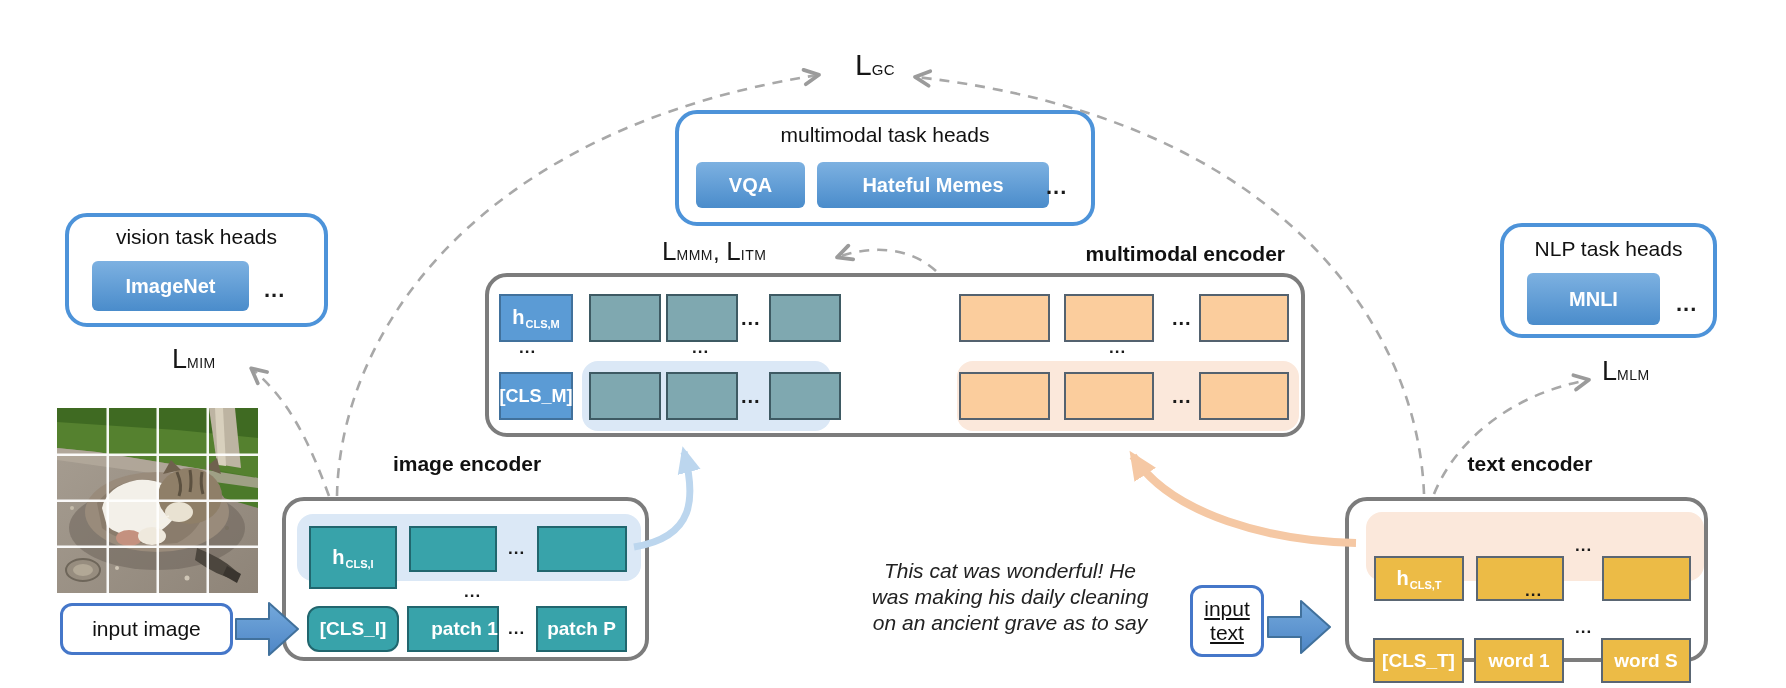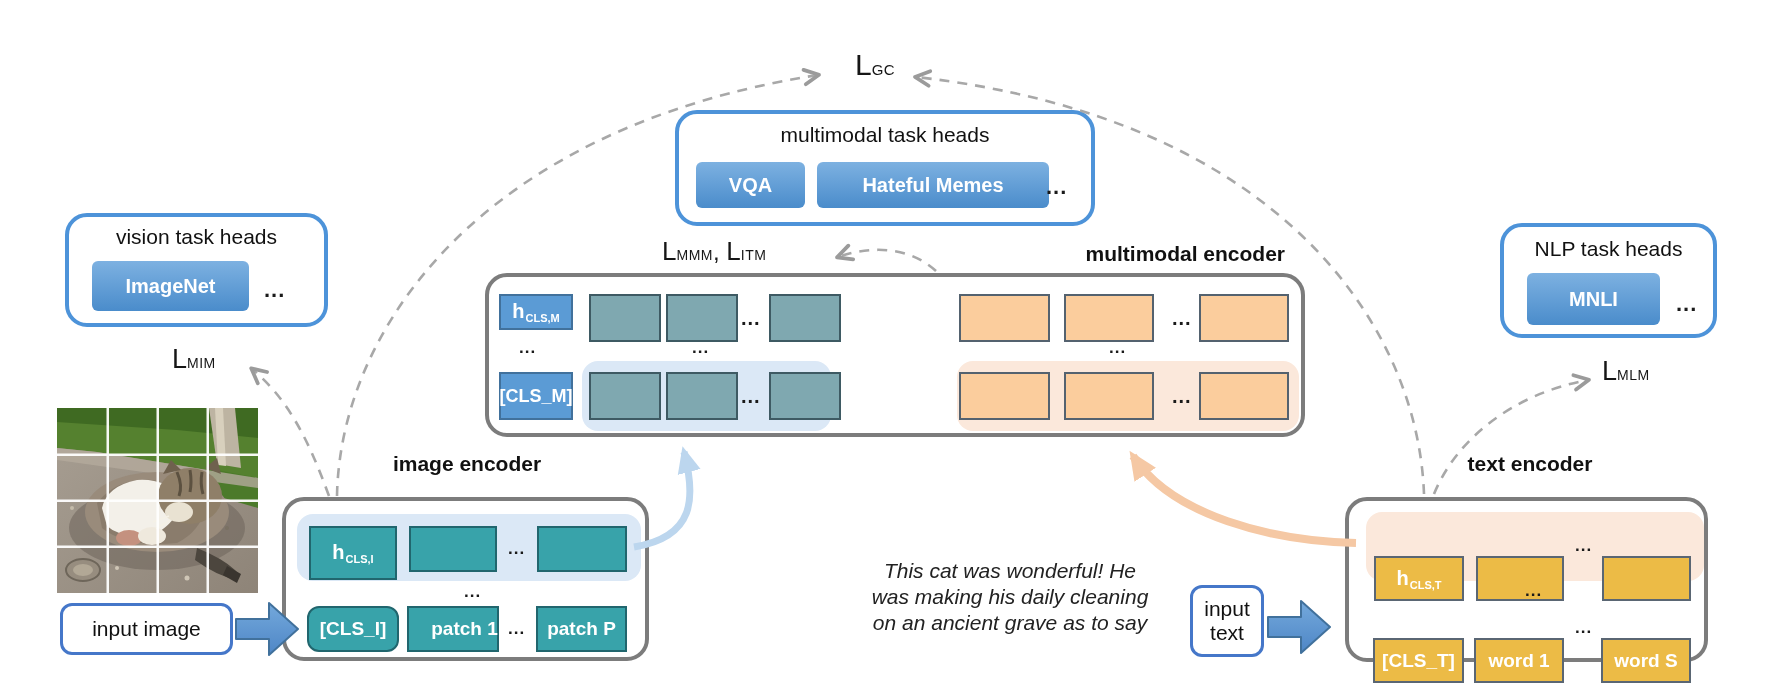--- a/index.html
+++ b/index.html
@@ -84,21 +84,21 @@
     <div class="btn" style="left:23px;top:46px;width:133px;height:52px;">MNLI</div>
     <div class="dots" style="left:172px;top:66px;font-size:22px;">...</div>
   </div>
 
   <div class="enclabel" style="left:1035px;top:242px;width:250px;text-align:right;">multimodal encoder</div>
   <div class="enc" style="left:485px;top:273px;width:820px;height:164px;">
 
     <div class="hl hlblue" style="left:93px;top:84px;width:249px;height:70px;"></div>
     <div class="hl hlor" style="left:468px;top:84px;width:342px;height:70px;"></div>
 
-    <div class="token bl" style="left:10px;top:17px;width:74px;height:36px;">
+    <div class="token bl" style="left:10px;top:17px;width:74px;height:48px;">
       <span><span class="hbase">h</span><span class="hsub">CLS,M</span></span>
     </div>
     <div class="token tealm" style="left:100px;top:17px;width:72px;height:48px;"></div>
     <div class="token tealm" style="left:177px;top:17px;width:72px;height:48px;"></div>
     <div class="dots" style="left:252px;top:31px;">...</div>
     <div class="token tealm" style="left:280px;top:17px;width:72px;height:48px;"></div>
     <div class="token or" style="left:470px;top:17px;width:91px;height:48px;"></div>
     <div class="token or" style="left:575px;top:17px;width:90px;height:48px;"></div>
     <div class="dots" style="left:683px;top:31px;">...</div>
     <div class="token or" style="left:710px;top:17px;width:90px;height:48px;"></div>
@@ -114,21 +114,21 @@
     <div class="token tealm" style="left:280px;top:95px;width:72px;height:48px;"></div>
     <div class="token or" style="left:470px;top:95px;width:91px;height:48px;"></div>
     <div class="token or" style="left:575px;top:95px;width:90px;height:48px;"></div>
     <div class="dots" style="left:683px;top:109px;">...</div>
     <div class="token or" style="left:710px;top:95px;width:90px;height:48px;"></div>
   </div>
 
   <div class="enclabel" style="left:332px;top:452px;width:270px;text-align:center;">image encoder</div>
   <div class="enc" style="left:282px;top:497px;width:367px;height:164px;">
     <div class="hl hlblue" style="left:11px;top:13px;width:344px;height:67px;"></div>
-    <div class="token teal" style="left:23px;top:25px;width:88px;height:54px;">
+    <div class="token teal" style="left:23px;top:25px;width:88px;height:63px;">
       <span><span class="hbase">h</span><span class="hsub">CLS,I</span></span>
     </div>
     <div class="token teal" style="left:123px;top:25px;width:88px;height:46px;"></div>
     <div class="dots" style="left:222px;top:39px;font-size:17px;">...</div>
     <div class="token teal" style="left:251px;top:25px;width:90px;height:46px;"></div>
     <div class="dots" style="left:178px;top:82px;font-size:17px;">...</div>
     <div class="token teal" style="left:21px;top:105px;width:92px;height:46px;border-radius:12px;">[CLS_I]</div>
     <div class="token teal" style="left:121px;top:105px;width:92px;height:46px;padding-left:23px;">patch 1</div>
     <div class="dots" style="left:222px;top:119px;font-size:17px;">...</div>
     <div class="token teal" style="left:250px;top:105px;width:91px;height:46px;">patch P</div>
@@ -191,21 +191,21 @@
       <rect x="99.5" y="0" width="2.5" height="185"></rect>
       <rect x="149.5" y="0" width="2.5" height="185"></rect>
       <rect x="0" y="45.5" width="201" height="2.5"></rect>
       <rect x="0" y="91.5" width="201" height="2.5"></rect>
       <rect x="0" y="137.5" width="201" height="2.5"></rect>
     </g>
   </svg>
 
   <div class="inputbox" style="left:60px;top:603px;width:173px;height:52px;">input image</div>
 
-  <div class="inputbox" style="left:1190px;top:585px;width:74px;height:72px;line-height:24px;flex-direction:column;">
+  <div class="inputbox" style="left:1190px;top:585px;width:74px;height:72px;line-height:24px;flex-direction:column;text-decoration:underline;">
     <span>input</span>
     <span>text</span>
   </div>
 
   <div class="caption" style="left:843px;top:558px;width:334px;">
     <div>This cat was wonderful! He</div>
     <div>was making his daily cleaning</div>
     <div>on an ancient grave as to say</div>
   </div>
 

